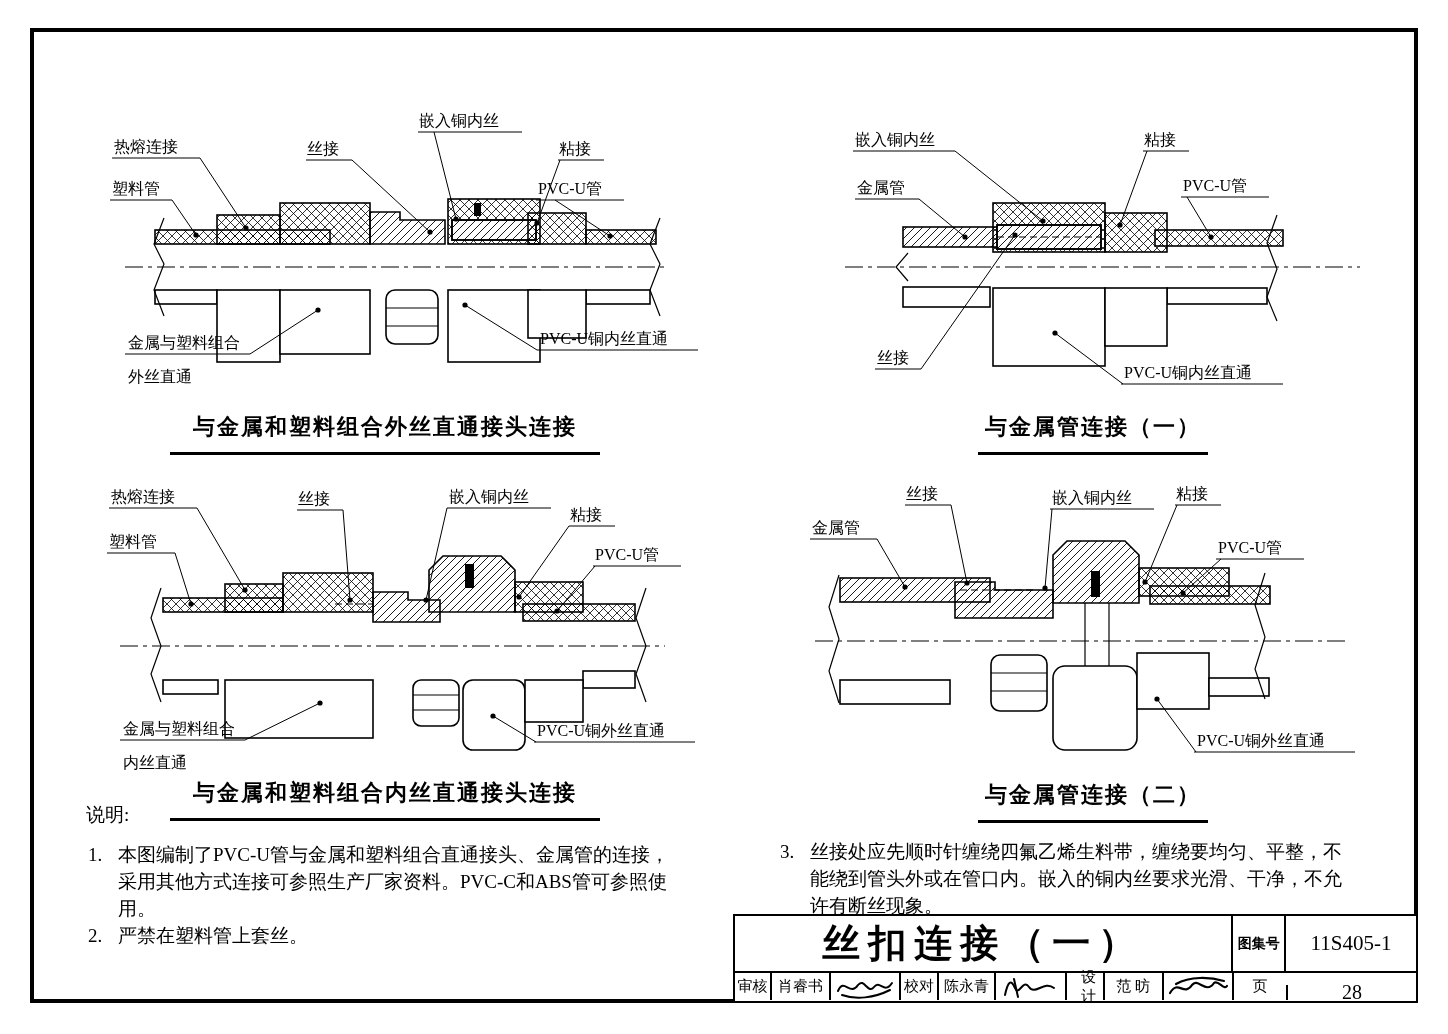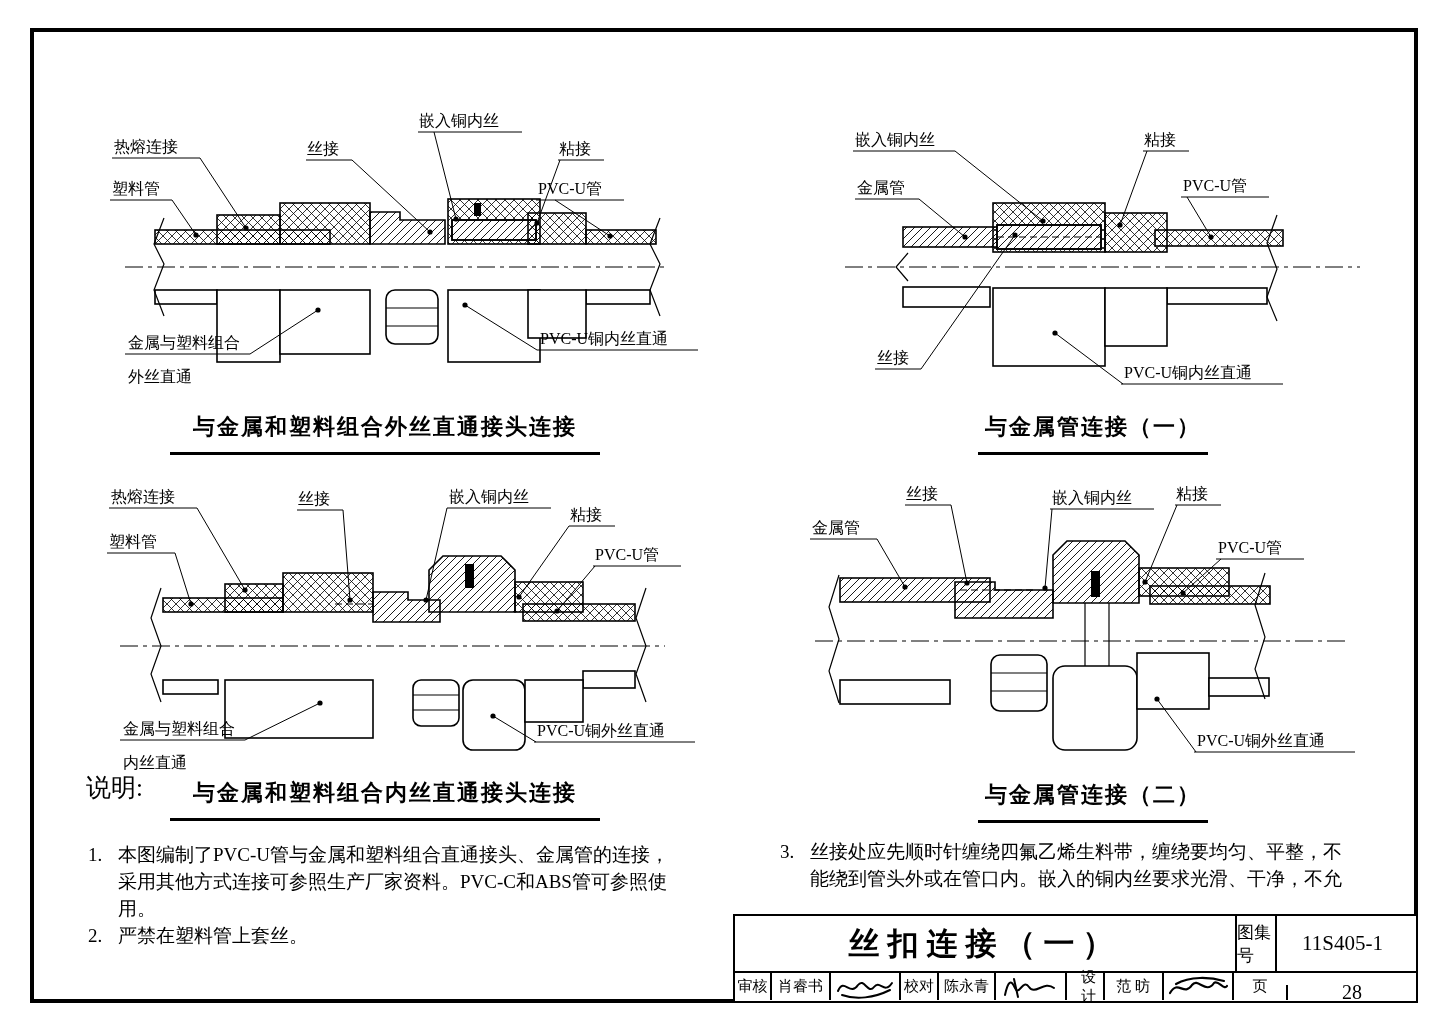--- a/index.html
+++ b/index.html
@@ -6,33 +6,33 @@
   body{width:1448px;height:1034px;position:relative;overflow:hidden;
        font-family:"Liberation Serif","DejaVu Serif",serif;color:#000;}
   .frame{position:absolute;left:30px;top:28px;width:1388px;height:975px;
          border:4px solid #000;box-sizing:border-box;}
   .dwg{position:absolute;}
   svg text{font-family:"Liberation Serif","DejaVu Serif",serif;font-size:16px;fill:#000;}
   .cap{position:absolute;text-align:center;
        font-family:"Liberation Sans","DejaVu Sans",sans-serif;
        font-weight:bold;font-size:22px;letter-spacing:2px;
        padding-bottom:10px;border-bottom:3.5px solid #000;}
-  .notes-head{position:absolute;left:86px;top:771px;font-size:25px;}
+  .notes-head{position:absolute;left:86px;top:802px;font-size:19px;}
   .note{position:absolute;font-size:19px;line-height:27px;}
   .note .no{position:absolute;left:0;top:0;}
   .note .body{position:absolute;left:30px;top:0;white-space:nowrap;}
   .tblock{position:absolute;left:733px;top:914px;width:685px;height:89px;
           border:2.5px solid #000;box-sizing:border-box;background:#fff;}
   .trow1{display:flex;height:57px;border-bottom:2px solid #000;box-sizing:border-box;}
   .trow2{display:flex;height:27px;}
   .tcell{box-sizing:border-box;display:flex;align-items:center;justify-content:center;}
   .t-title{width:502px;border-right:2px solid #000;
            font-family:"Liberation Sans","DejaVu Sans",sans-serif;
-           font-weight:bold;font-size:31px;letter-spacing:8px;}
-  .t-alabel{width:40px;border-right:2px solid #000;font-size:17px;}
+           font-weight:bold;font-size:38px;letter-spacing:8px;}
+  .t-alabel{width:53px;border-right:2px solid #000;font-size:14px;font-weight:bold;}
   .t-ano{width:131px;font-size:21px;font-family:"Liberation Serif",serif;text-align:center;}
   .r2{font-size:15px;}
   .bl{border-left:2px solid #000;}
   .sig svg{display:block;}
 </style>
 </head>
 <body>
 
 <div class="frame"></div>
 
@@ -317,20 +317,21 @@
   <span class="no">2.</span>
   <div class="body">
     <div>严禁在塑料管上套丝。</div>
   </div>
 </div>
 <div class="note" style="left:780px;top:838px;width:640px;">
   <span class="no">3.</span>
   <div class="body">
     <div>丝接处应先顺时针缠绕四氟乙烯生料带，缠绕要均匀、平整，不</div>
     <div>能绕到管头外或在管口内。嵌入的铜内丝要求光滑、干净，不允</div>
+    <div>许有断丝现象。</div>
   </div>
 </div>
 
 <div class="tblock">
   <div class="trow1">
     <div class="tcell t-title">丝扣连接（一）</div>
     <div class="tcell t-alabel">图集号</div>
     <div class="tcell t-ano">11S405-1</div>
   </div>
   <div class="trow2">

